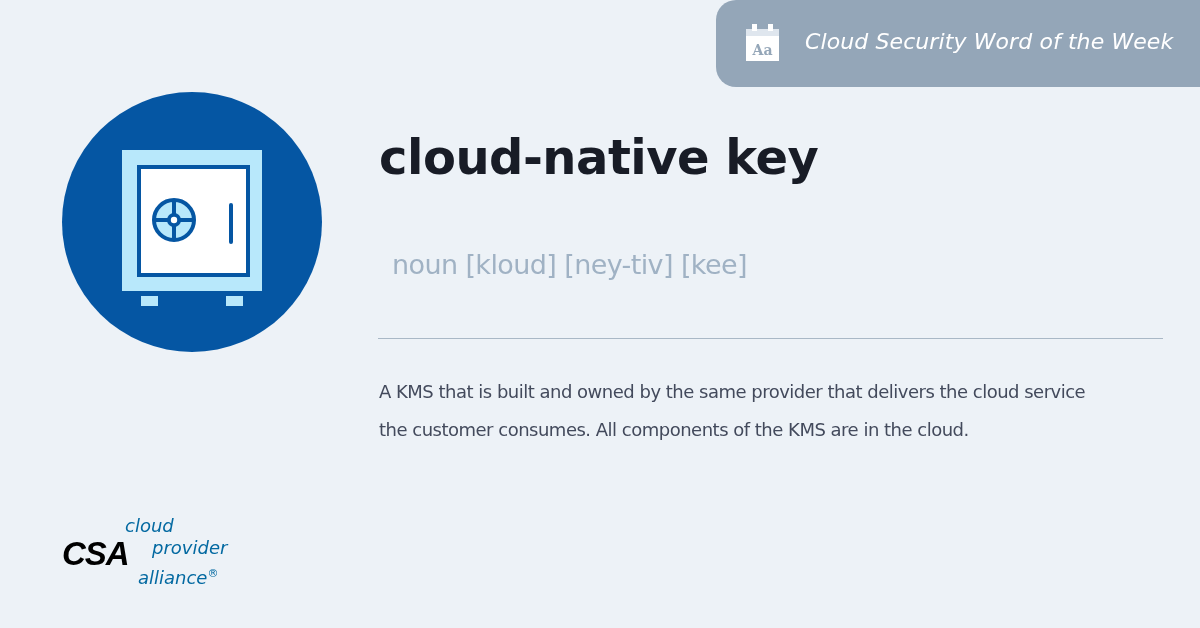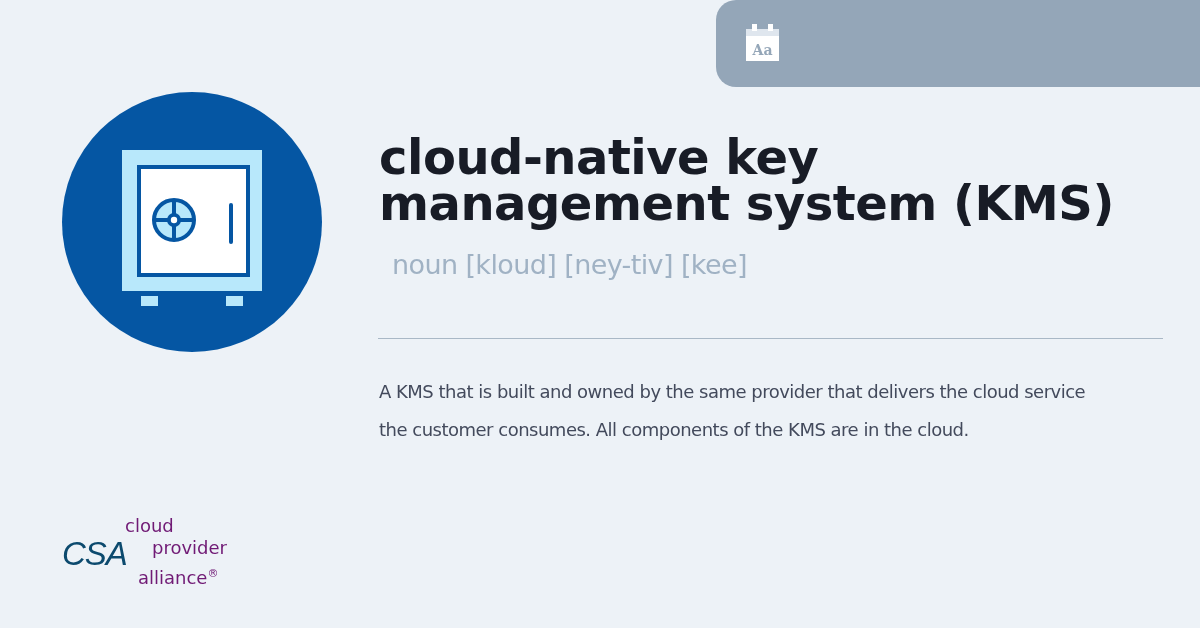--- a/index.html
+++ b/index.html
@@ -42,43 +42,44 @@
     .definition {
       position: absolute; left: 379px; top: 373px; width: 720px;
       font-family: "DejaVu Sans", sans-serif;
       font-size: 18px; line-height: 38px; color: #434a5c; letter-spacing: -0.5px;
     }
     .logo {
       position: absolute; left: 60px; top: 515px; width: 200px; height: 80px;
     }
     .logo-csa {
       position: absolute; left: 2px; top: 20px;
-      font-family: "Liberation Sans", sans-serif; font-weight: normal; font-style: italic;
-      font-size: 33px; color: #0c4a6e; letter-spacing: -1px;
+      font-family: "Liberation Sans", sans-serif; font-weight: bold; font-style: italic;
+      font-size: 33px; color: #000000; letter-spacing: -1px;
     }
     .logo-word {
-      position: absolute; font-family: "DejaVu Sans", sans-serif; 
-      font-size: 18px; color: #701a75; white-space: nowrap;
+      position: absolute; font-family: "DejaVu Sans", sans-serif; font-style: italic;
+      font-size: 18px; color: #0369a1; white-space: nowrap;
     }
     .logo-cloud { left: 65px; top: 0px; }
     .logo-security { left: 92px; top: 22px; }
     .logo-alliance { left: 78px; top: 52px; }
     .logo-reg { font-size: 11px; vertical-align: super; }
   </style>
 </head>
 <body>
 
 <div class="banner">
   <svg class="cal-icon" viewBox="0 0 33 38">
     <rect x="0" y="6" width="33" height="32" fill="#ffffff"></rect>
     <rect x="0" y="6" width="33" height="7" fill="#dfe6ee"></rect>
     <rect x="6" y="1" width="5" height="7" fill="#ffffff"></rect>
     <rect x="22" y="1" width="5" height="7" fill="#ffffff"></rect>
     <text x="16.5" y="32" text-anchor="middle" font-family="DejaVu Serif, serif" font-weight="bold" font-size="14" fill="#94a6b8">Aa</text>
   </svg>
+  <span class="banner-text">Cloud Security Word of the Week</span>
 </div>
 
 <svg class="icon-circle" viewBox="0 0 260 260">
   <circle cx="130" cy="130" r="130" fill="#0556a3"></circle>
 
   <rect x="60" y="58" width="140" height="141" fill="#b8e8fb"></rect>
 
   <rect x="77" y="75" width="109" height="108" fill="#ffffff" stroke="#0556a3" stroke-width="4"></rect>
 
   <circle cx="112" cy="128" r="20" fill="#b8e8fb" stroke="#0556a3" stroke-width="4"></circle>
@@ -88,21 +89,20 @@
   <circle cx="112" cy="128" r="3.2" fill="#ffffff"></circle>
 
   <line x1="169" y1="113" x2="169" y2="150" stroke="#0556a3" stroke-width="4" stroke-linecap="round"></line>
 
   <rect x="79" y="204" width="17" height="10" fill="#b8e8fb"></rect>
   <rect x="164" y="204" width="17" height="10" fill="#b8e8fb"></rect>
 </svg>
 
 <div class="term">
   <div>cloud-native key</div>
-  <div>management system (KMS)</div>
 </div>
 
 <div class="pron">
   <div>noun [kloud] [ney-tiv] [kee]</div>
 </div>
 
 <div class="divider"></div>
 
 <div class="definition">A KMS that is built and owned by the same provider that delivers the cloud service the customer consumes. All components of the KMS are in the cloud.</div>
 

